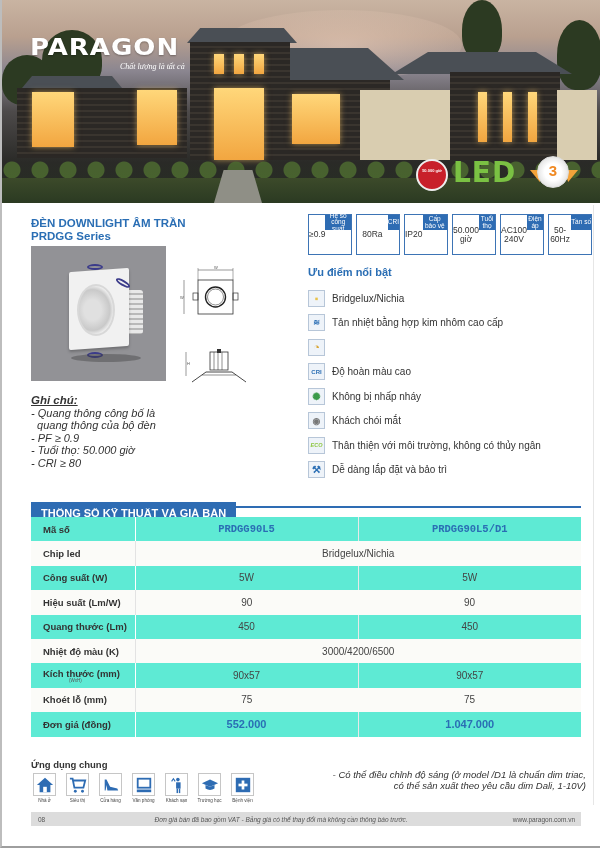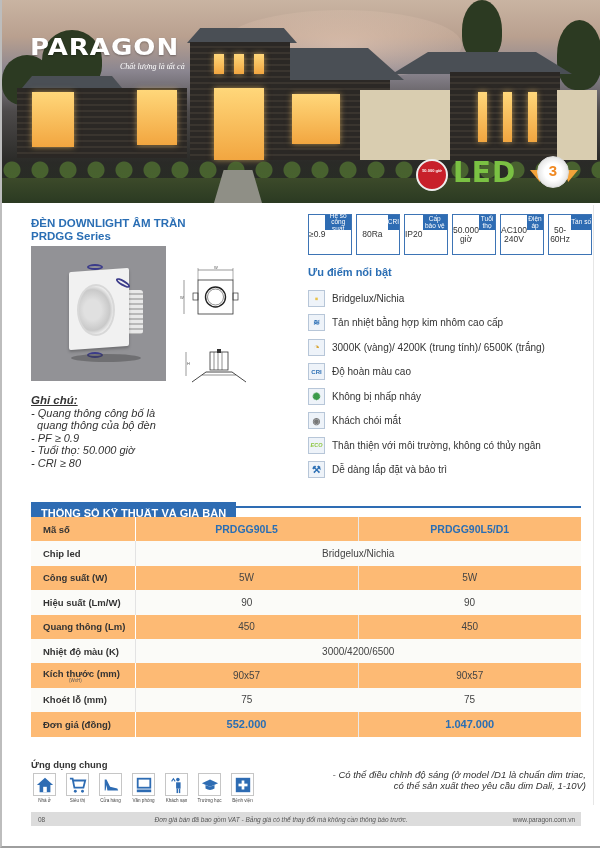--- a/index.html
+++ b/index.html
@@ -66,25 +66,25 @@
 
   
   .sec-hdr { position: absolute; left: 29px; top: 486px; height: 22px; padding: 0 10px; background: #2e6cb3; color: #fff; font-weight: bold; font-size: 11px; display: flex; align-items: center; margin-top: 16px; }
   .sec-line { position: absolute; left: 29px; top: 506px; width: 550px; height: 2px; background: #2e6cb3; }
 
   
   .spec-table { position: absolute; left: 29px; top: 517px; width: 550px; border-collapse: collapse; font-size: 10px; }
   .spec-table td { height: 24.4px; vertical-align: middle; padding: 0; }
   .spec-table td.k { width: 104px; padding-left: 12px; font-weight: bold; color: #333; font-size: 9.5px; border-right: 1px solid #fff; }
   .spec-table td.v { text-align: center; color: #444; width: 223px; }
-  .spec-table tr.shade td { background: #fdba74; }
+  .spec-table tr.shade td { background: #5eead4; }
   .spec-table tr.shade td.v + td.v { border-left: 1px solid #e9e9e9; }
   .spec-table tr.light td { background: #fbfbf8; }
   .spec-table tr.light td.k { border-right: 1px solid #e3e3e3; }
-  .spec-table td.model { color: #2a6eb4; font-weight: bold; font-size: 10.5px; }
+  .spec-table td.model { color: #2a6eb4; font-weight: bold; font-size: 10.5px; font-family: Liberation Mono, monospace; }
   .spec-table td.price { color: #2a6eb4; font-weight: bold; font-size: 11px; }
   .subnote { display: block; font-size: 4.5px; font-weight: normal; color: #555; padding-left: 26px; line-height: 4px; }
 
   
   .app-title { position: absolute; left: 29px; top: 759px; font-size: 9.5px; font-weight: bold; color: #333; }
   .apps { position: absolute; left: 29px; top: 773px; display: flex; gap: 6px; }
   .app { width: 27px; display: flex; flex-direction: column; align-items: center; }
   .app .box { width: 23px; height: 23px; border: 1px solid #c6c6c6; background: #fff; display: flex; align-items: center; justify-content: center; }
   .app .box svg { width: 18px; height: 18px; }
   .app .lbl { font-size: 4.6px; color: #444; margin-top: 2px; white-space: nowrap; }
@@ -229,21 +229,20 @@
     <div class="adv">
       <span class="ico" style="color:#e8c24a;font-size:10px;">▪</span>
       <span class="txt">Bridgelux/Nichia</span>
     </div>
     <div class="adv">
       <span class="ico">≋</span>
       <span class="txt">Tản nhiệt bằng hợp kim nhôm cao cấp</span>
     </div>
     <div class="adv">
       <span class="ico" style="color:#d9a636;font-size:11px;">◔</span>
-      <span class="txt">3000K (vàng)/ 4200K (trung tính)/ 6500K (trắng)</span>
     </div>
     <div class="adv">
       <span class="ico" style="font-size:6px;">CRI</span>
       <span class="txt">Độ hoàn màu cao</span>
     </div>
     <div class="adv">
       <span class="ico" style="color:#3a9a4a;font-size:10px;">✺</span>
       <span class="txt">Không bị nhấp nháy</span>
     </div>
     <div class="adv">
@@ -278,21 +277,21 @@
       <td class="k">Công suất (W)</td>
       <td class="v">5W</td>
       <td class="v">5W</td>
     </tr>
     <tr class="light">
       <td class="k">Hiệu suất (Lm/W)</td>
       <td class="v">90</td>
       <td class="v">90</td>
     </tr>
     <tr class="shade">
-      <td class="k">Quang thông (Lm)</td>
+      <td class="k">Quang thước (Lm)</td>
       <td class="v">450</td>
       <td class="v">450</td>
     </tr>
     <tr class="light">
       <td class="k">Nhiệt độ màu (K)</td>
       <td class="v" colspan="2">3000/4200/6500</td>
     </tr>
     <tr class="shade">
       <td class="k">
         <span>Kích thước (mm)</span>

